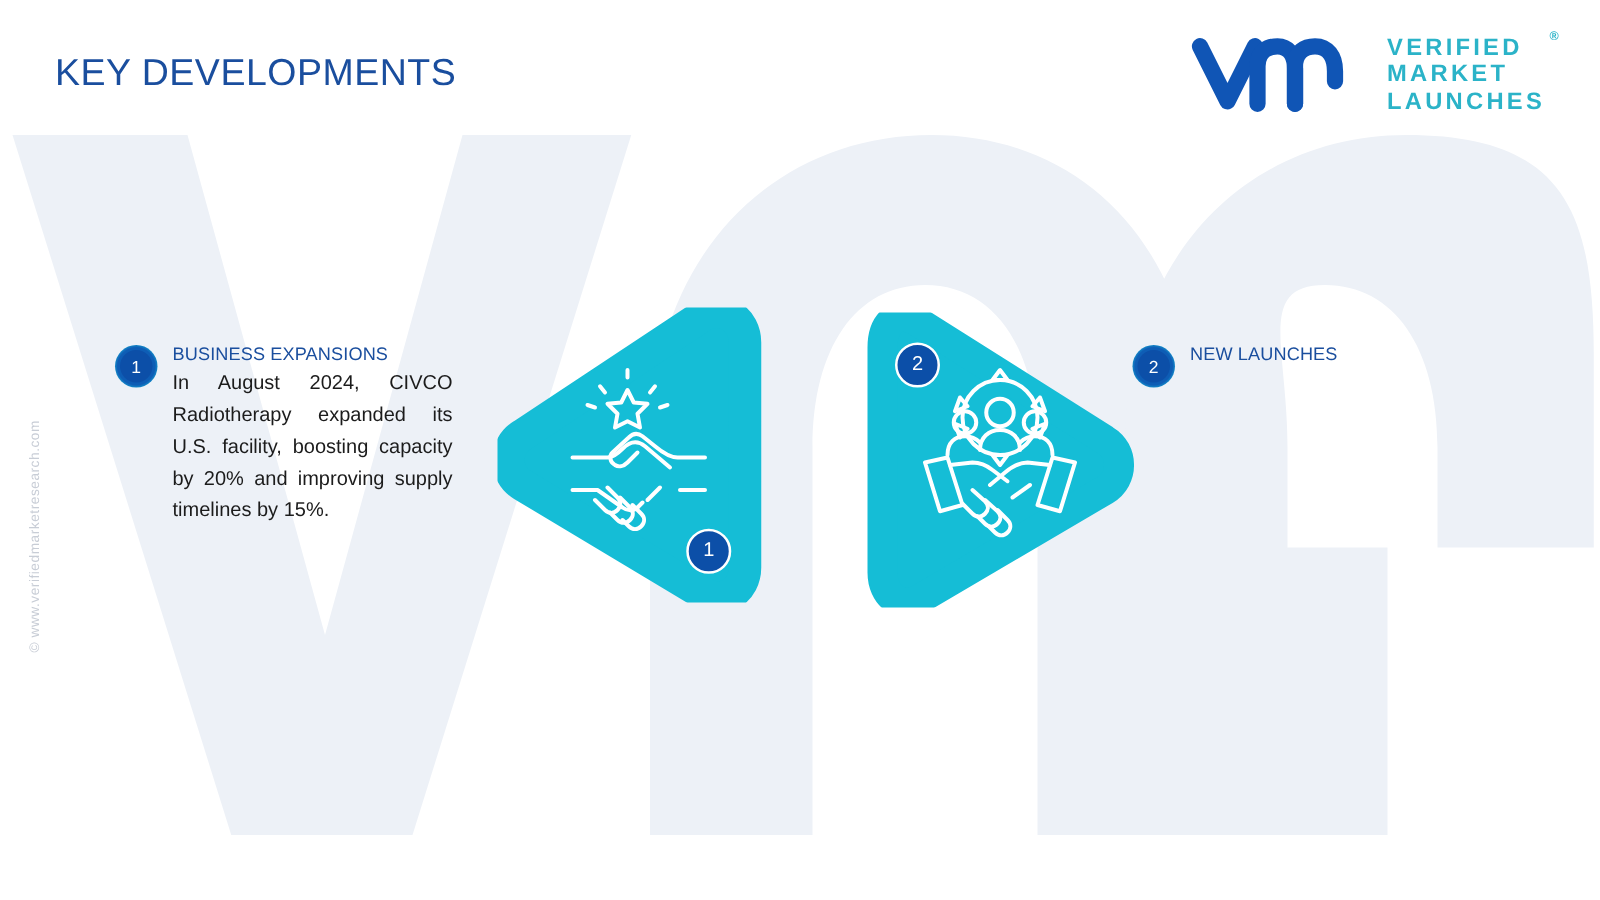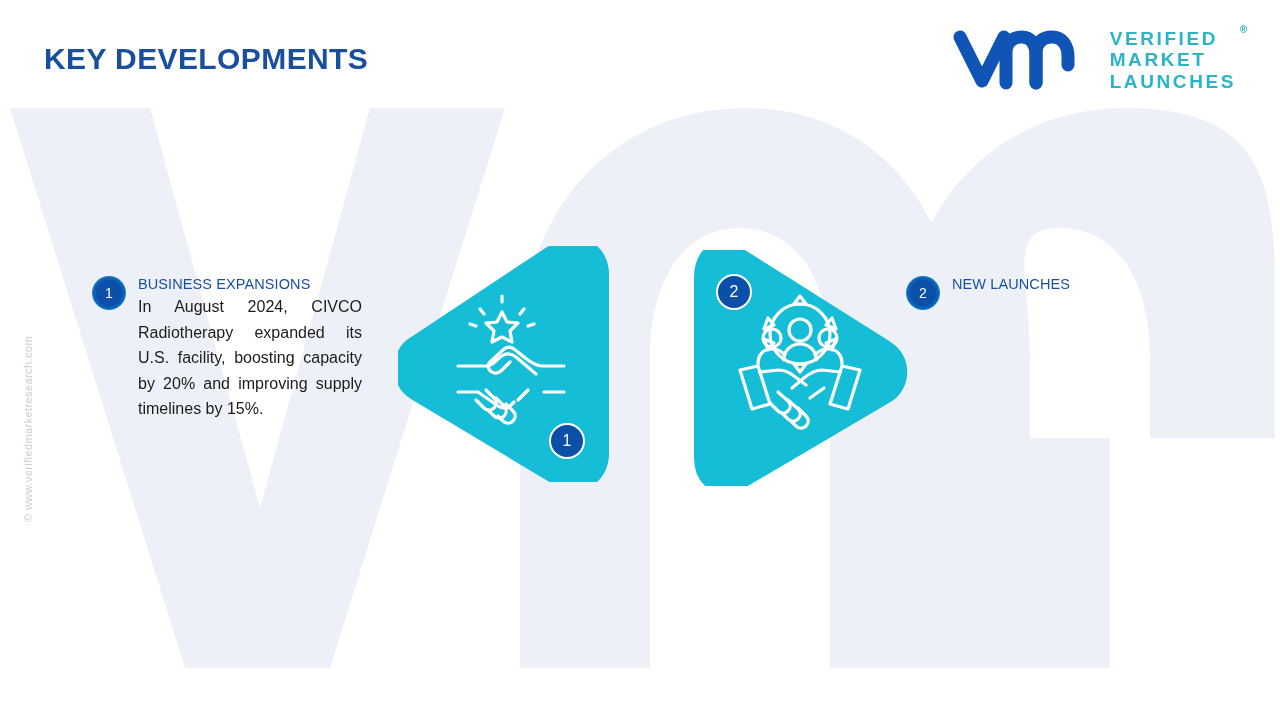--- a/index.html
+++ b/index.html
@@ -30,21 +30,21 @@
     z-index: 0;
     pointer-events: none;
   }
 
   
   .page-title {
     position: absolute;
     left: 44px;
     top: 42px;
     font-size: 30px;
-    font-weight: bold;
+    font-weight: normal;
     letter-spacing: 0.4px;
     color: #1A4E9E;
     z-index: 5;
     white-space: nowrap;
   }
 
   .logo-wrap {
     position: absolute;
     right: 44px;
     top: 28px;

